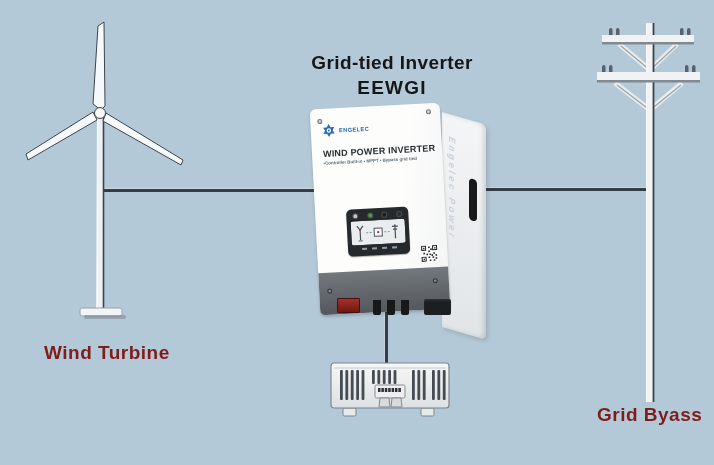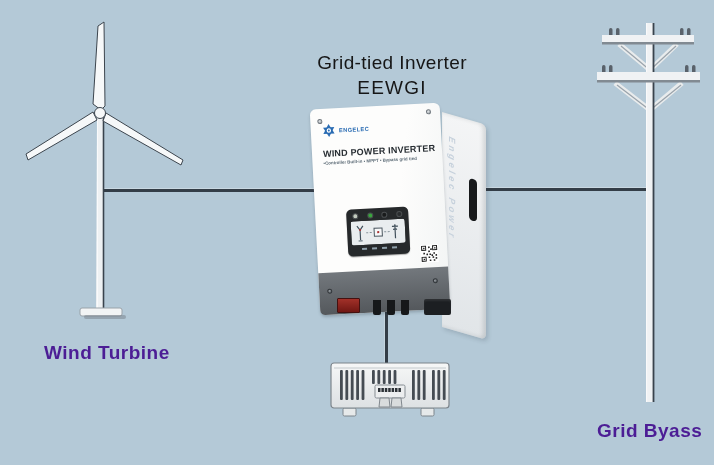--- a/index.html
+++ b/index.html
@@ -12,25 +12,25 @@
   
   .wire{position:absolute;background:#333d47;box-shadow:0 -1px 0 rgba(255,255,255,.28);}
   #wire-left{left:102px;top:189px;width:228px;height:3px;}
   #wire-right{left:466px;top:188px;width:184px;height:3px;}
   #wire-down{left:385px;top:306px;width:3px;height:62px;box-shadow:-1px 0 0 rgba(255,255,255,.22);}
   
   #turbine{left:18px;top:12px;width:200px;height:312px;}
   #pole{left:583px;top:20px;width:130px;height:385px;}
   #dumpload{left:328px;top:360px;width:124px;height:62px;}
   
-  .lbl{position:absolute;font-weight:bold;color:#4c1d95;font-size:19px;letter-spacing:.5px;line-height:1.2;white-space:nowrap;}
+  .lbl{position:absolute;font-weight:bold;color:#7f1d1d;font-size:19px;letter-spacing:.5px;line-height:1.2;white-space:nowrap;}
   #lbl-turbine{left:44px;top:342px;}
-  #lbl-grid{left:597px;top:420px;}
+  #lbl-grid{left:597px;top:404px;}
   #lbl-dump{left:328px;top:424px;width:124px;text-align:center;}
-  .title-line{position:absolute;left:282px;width:220px;text-align:center;font-weight:normal;color:#161616;font-size:19px;letter-spacing:.4px;}
+  .title-line{position:absolute;left:282px;width:220px;text-align:center;font-weight:bold;color:#161616;font-size:19px;letter-spacing:.4px;}
   #title1{top:52px;}
   #title2{top:77px;letter-spacing:1.2px;text-align:center;}
   
   #inverter{left:315px;top:100px;width:185px;height:240px;}
   .inv-side{
     position:absolute;left:127px;top:12px;width:44px;height:215px;
     background:linear-gradient(180deg,#f4f5f6,#e1e5e8);
     transform:skewY(16deg);transform-origin:left top;
     border-radius:0 5px 5px 0;
     box-shadow:inset -3px 0 4px rgba(30,40,50,.15), 2px 2px 4px rgba(40,50,60,.18);

